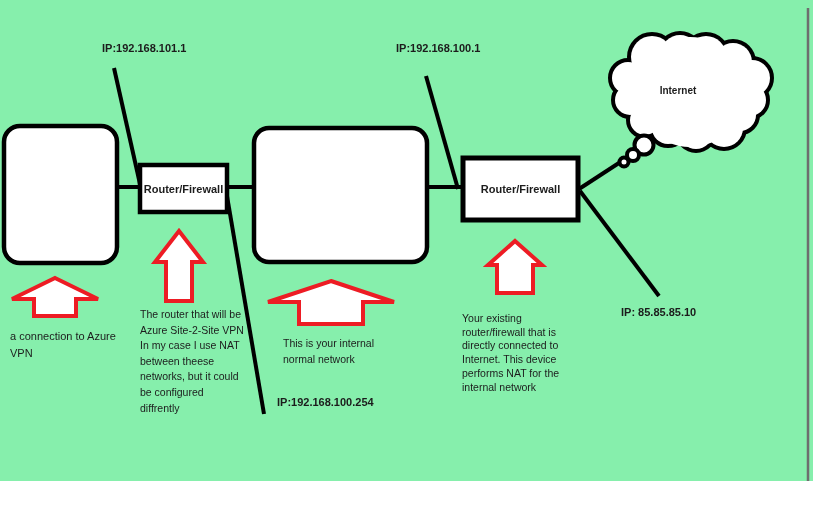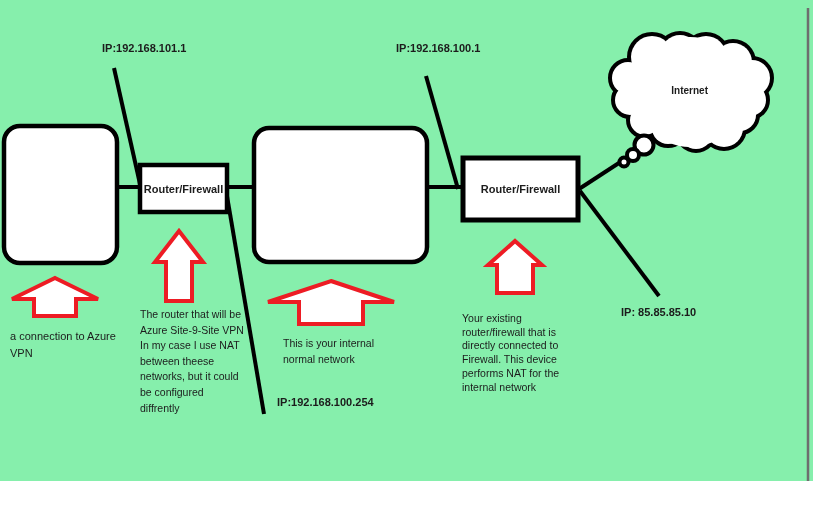--- a/index.html
+++ b/index.html
@@ -13,21 +13,21 @@
   .boxlabel{
     position:absolute;display:flex;align-items:center;justify-content:center;
     font-size:11px;font-weight:600;text-align:center;
   }
   .ann{position:absolute;font-weight:400;}
   .ann > div{white-space:nowrap;}
   .ann-local{left:10px;top:328px;font-size:11px;line-height:16.5px;}
   .ann-vpnrouter{left:140px;top:307px;font-size:10.5px;line-height:15.6px;}
   .ann-internal{left:283px;top:335px;font-size:10.5px;line-height:16px;}
   .ann-existing{left:462px;top:312px;font-size:10.5px;line-height:13.7px;}
-  .internet-label{font-size:10px;font-weight:600;left:648px;top:85px;width:60px;text-align:right;}
+  .internet-label{font-size:10px;font-weight:600;left:648px;top:85px;width:60px;text-align:center;}
 </style>
 </head>
 <body>
 
 <div class="stage">
 
   <svg class="layer" width="813" height="515" viewBox="0 0 813 515" xmlns="http://www.w3.org/2000/svg">
 
     <g stroke="#000000" stroke-width="4" fill="none" stroke-linecap="butt">
       <line x1="114" y1="187" x2="142" y2="187"></line>
@@ -108,35 +108,35 @@
   <div class="boxlabel" style="left:463px;top:158px;width:115px;height:62px;">Router/Firewall</div>
   <div class="label internet-label">Internet</div>
 
   <div class="ann ann-local">
     <div>a connection to Azure</div>
     <div>VPN</div>
   </div>
 
   <div class="ann ann-vpnrouter">
     <div>The router that will be</div>
-    <div>Azure Site-9-Site VPN</div>
+    <div>Azure Site-2-Site VPN</div>
     <div>In my case I use NAT</div>
     <div>between theese</div>
     <div>networks, but it could</div>
     <div>be configured</div>
     <div>diffrently</div>
   </div>
 
   <div class="ann ann-internal">
     <div>This is your internal</div>
     <div>normal network</div>
   </div>
 
   <div class="ann ann-existing">
     <div>Your existing</div>
     <div>router/firewall that is</div>
     <div>directly connected to</div>
-    <div>Firewall. This device</div>
+    <div>Internet. This device</div>
     <div>performs NAT for the</div>
     <div>internal network</div>
   </div>
 
 </div>
 
 </body></html>

